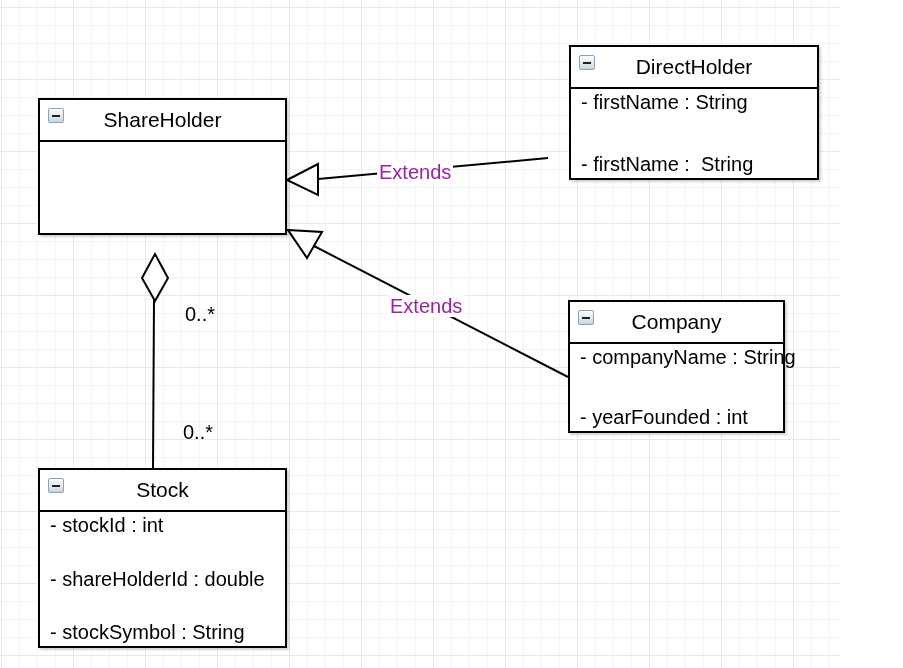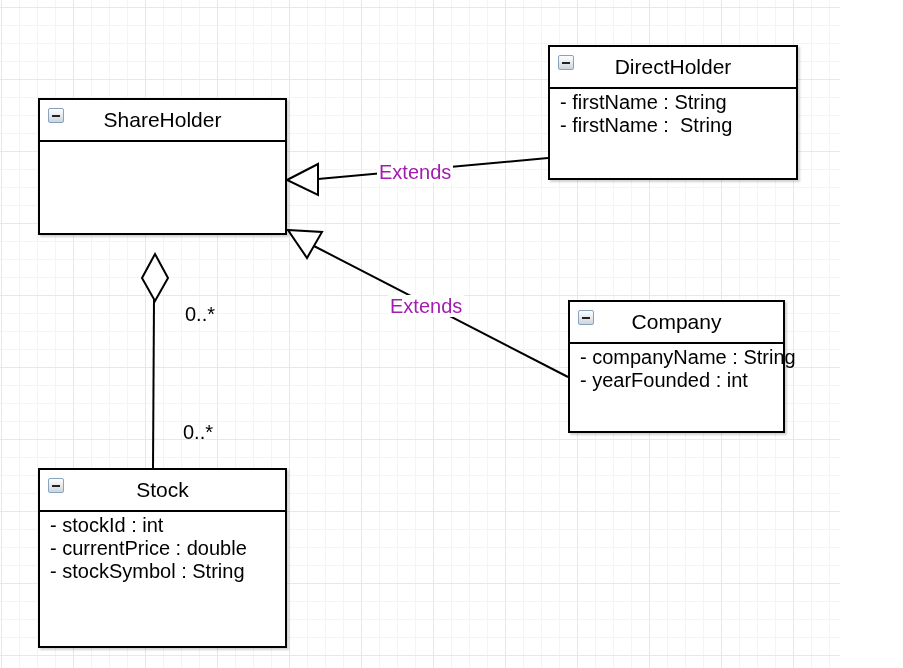--- a/index.html
+++ b/index.html
@@ -44,21 +44,21 @@
   }
   .cls-name { font-size:21px; color:#000; }
   .collapse {
     position:absolute; left:8px; top:8px; width:16px; height:15px;
     border:1px solid #87a3be; border-radius:2px;
     background:linear-gradient(180deg,#fdfdfd 0%,#e9edf1 45%,#ccd4dc 100%);
     display:flex; align-items:center; justify-content:center; cursor:pointer;
   }
   .collapse .minus { width:8px; height:2px; background:#222; }
   .cls-attrs {
-    flex:1; display:flex; flex-direction:column; justify-content:flex-start;
+    flex:1; display:flex; flex-direction:column; justify-content:space-between;
     padding:2px 10px;
   }
   .attr { font-size:20px; color:#000; white-space:pre; }
 </style>
 </head>
 <body>
 
 <div id="stage">
 
   <div id="canvas" style="--grid-minor: #f4f4f4; --grid-major: #e8e8e8; background-color: rgb(255, 255, 255);"></div>
@@ -88,21 +88,21 @@
 
   <div class="uml-class" style="left:38px; top:98px; width:249px; height:137px;gap:20px;">
     <div class="cls-title">
       <span class="collapse">
           <span class="minus"></span>
         </span>
       <span class="cls-name">ShareHolder</span>
     </div>
   </div>
 
-  <div class="uml-class" style="left:548px; top:45px; width:250px; height:135px;">
+  <div class="uml-class" style="left:569px; top:45px; width:250px; height:135px;">
     <div class="cls-title">
       <span class="collapse">
           <span class="minus"></span>
         </span>
       <span class="cls-name">DirectHolder</span>
     </div>
     <div class="cls-attrs">
       <div class="attr">- firstName : String</div>
       <div class="attr">- firstName :  String</div>
     </div>
@@ -123,18 +123,18 @@
 
   <div class="uml-class" style="left:38px; top:468px; width:249px; height:180px;">
     <div class="cls-title">
       <span class="collapse">
           <span class="minus"></span>
         </span>
       <span class="cls-name">Stock</span>
     </div>
     <div class="cls-attrs">
       <div class="attr">- stockId : int</div>
-      <div class="attr">- currentPrice : double</div>
+      <div class="attr">- shareHolderId : double</div>
       <div class="attr">- stockSymbol : String</div>
     </div>
   </div>
 
 </div>
 
 </body></html>

